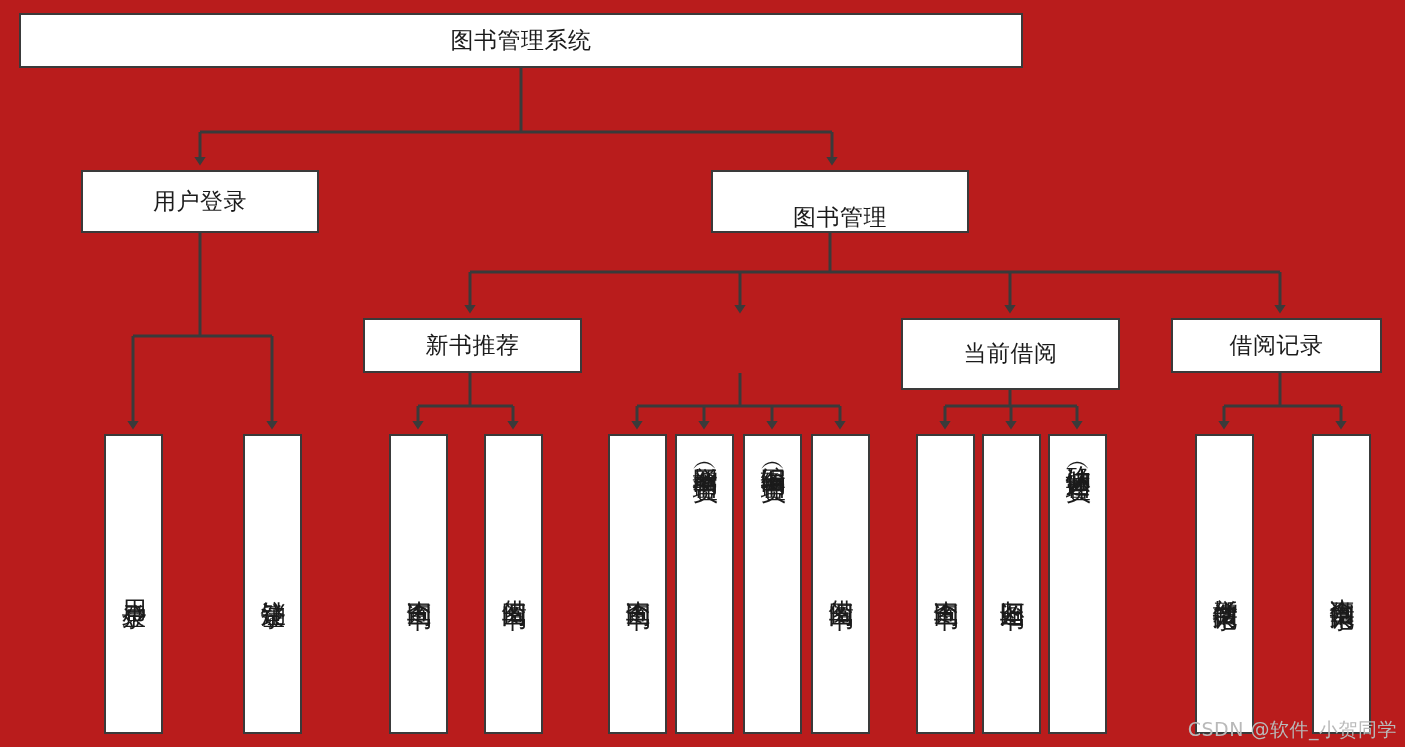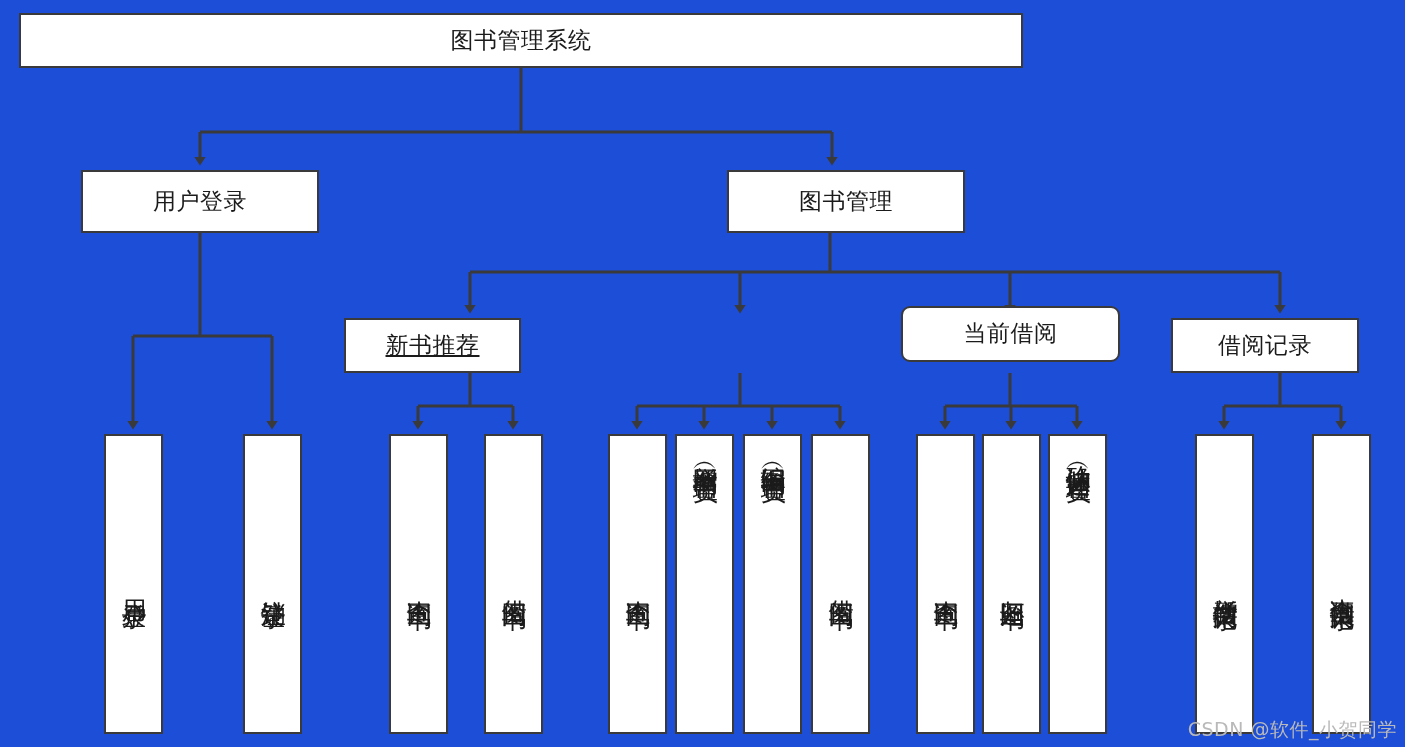--- a/index.html
+++ b/index.html
@@ -7,21 +7,21 @@
     padding: 0;
     background: #ffffff;
   }
   body {
     font-family: "DejaVu Sans", "Liberation Sans", sans-serif;
   }
   #canvas {
     position: relative;
     width: 1405px;
     height: 747px;
-    background: #1d4ed8;
+    background: #b91c1c;
     overflow: hidden;
   }
   svg.connectors {
     position: absolute;
     left: 0;
     top: 0;
     width: 1405px;
     height: 747px;
     pointer-events: none;
   }
@@ -133,31 +133,31 @@
     </g>
   </svg>
 
   <div class="node root" style="left:19px; top:13px; width:1004px; height:55px;">
     <span class="label">图书管理系统</span>
   </div>
 
   <div class="node horiz" style="left:81px; top:170px; width:238px; height:63px;">
     <span class="label">用户登录</span>
   </div>
-  <div class="node horiz" style="left:727px; top:170px; width:238px; height:63px;">
+  <div class="node horiz" style="left:711px; top:170px; width:258px; height:63px;align-items:flex-end;">
     <span class="label">图书管理</span>
   </div>
 
-  <div class="node horiz" style="left:344px; top:318px; width:177px; height:55px;text-decoration:underline;">
+  <div class="node horiz" style="left:363px; top:318px; width:219px; height:55px;">
     <span class="label">新书推荐</span>
   </div>
-  <div class="node horiz" style="left:901px; top:306px; width:219px; height:56px;border-radius:9px;">
+  <div class="node horiz" style="left:901px; top:318px; width:219px; height:72px;">
     <span class="label">当前借阅</span>
   </div>
-  <div class="node horiz" style="left:1171px; top:318px; width:188px; height:55px;">
+  <div class="node horiz" style="left:1171px; top:318px; width:211px; height:55px;">
     <span class="label">借阅记录</span>
   </div>
 
   <div class="node vert centered" style="left:104px; top:434px; width:59px; height:300px;">
     <span class="label">用户登录</span>
   </div>
   <div class="node vert centered" style="left:243px; top:434px; width:59px; height:300px;">
     <span class="label">注销登录</span>
   </div>
 

